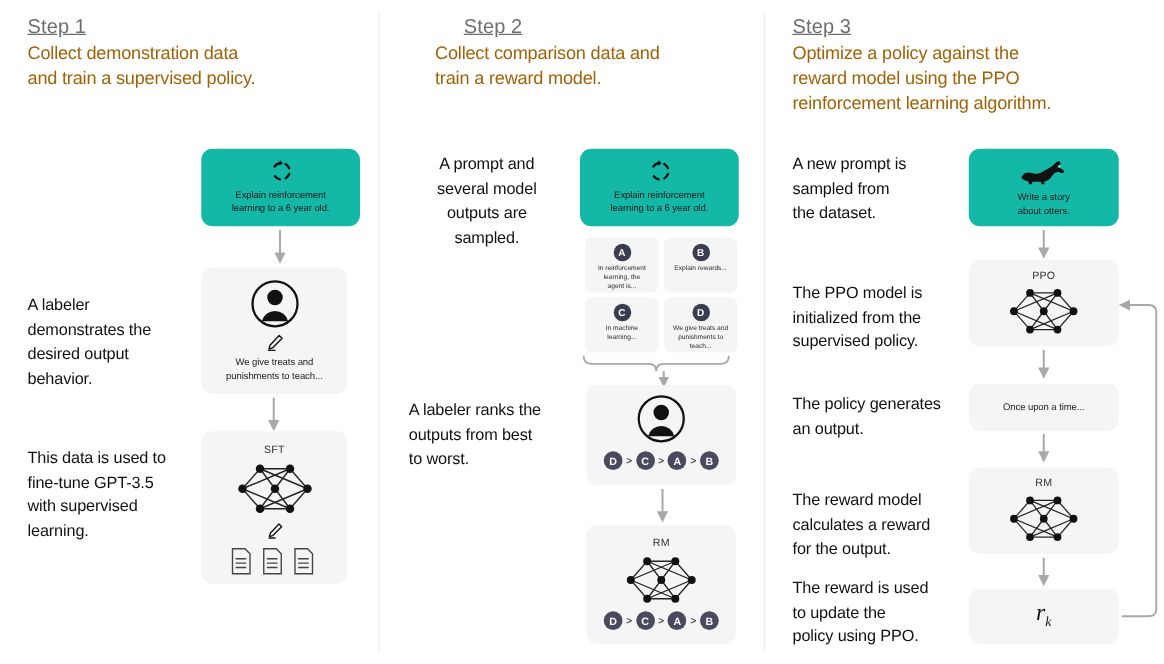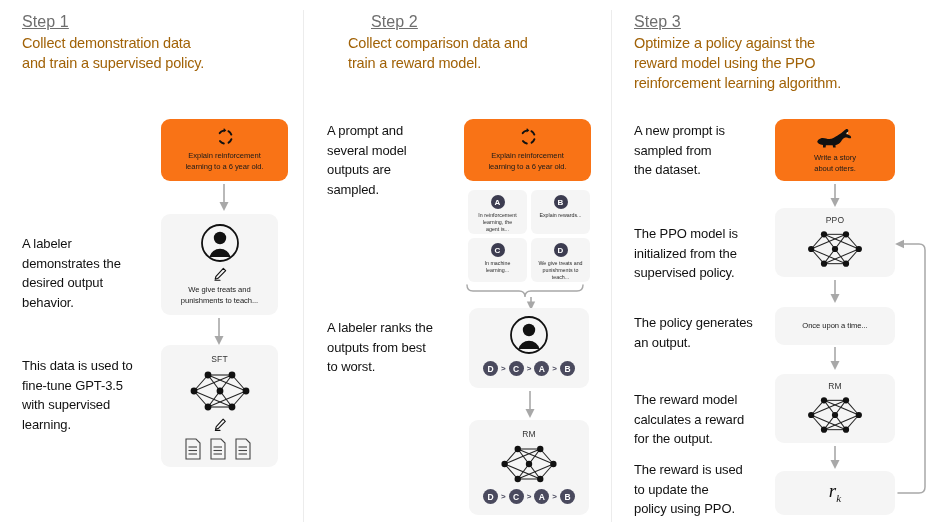--- a/index.html
+++ b/index.html
@@ -39,21 +39,21 @@
     position:absolute;
     font-size:13px;color:#111;line-height:19.5px;letter-spacing:-.1px;
   }
 
   
   .box{
     position:absolute;
     border-radius:9px;
     box-sizing:border-box;
   }
-  .box-green{background:#f97316;}
+  .box-green{background:#14b8a6;}
   .box-gray{background:#f5f5f5;}
 
   .box-cap{
     position:absolute;left:0;right:0;
     text-align:center;
     font-size:7.6px;line-height:10.5px;color:#1a1a1a;
     letter-spacing:-.05px;
     padding:0 6px;box-sizing:border-box;
   }
   .box-title{
@@ -225,21 +225,21 @@
 
   <div class="col col2">
 
     <div class="step-label" style="left:24px;top:13px;margin-left:44px;">Step 2</div>
 
     <div class="step-title" style="left:24px;top:33px;width:280px;margin-left:21px;">
       <div>Collect comparison data and</div>
       <div>train a reward model.</div>
     </div>
 
-    <div class="body-text" style="left:24px;top:121px;width:125px;white-space:pre-line;">A prompt and
+    <div class="body-text" style="left:24px;top:121px;width:125px;white-space:pre-line;text-align:center;">A prompt and
 several model
 outputs are
 sampled.</div>
 
     <div class="box box-green" style="left:161px;top:119px;width:127px;height:62px;">
       <svg style="position:absolute;left:50%;top:8px;transform:translateX(-50%);" width="20" height="20" viewBox="0 0 24 24">
         <g fill="none" stroke="#111" stroke-width="2.3" stroke-linecap="round">
           <path d="M5.6 7.4 A8 8 0 0 1 10.2 4.3"></path>
           <path d="M16.1 5.0 A8 8 0 0 1 19.6 9.1"></path>
           <path d="M19.7 14.6 A8 8 0 0 1 16.3 18.8"></path>

